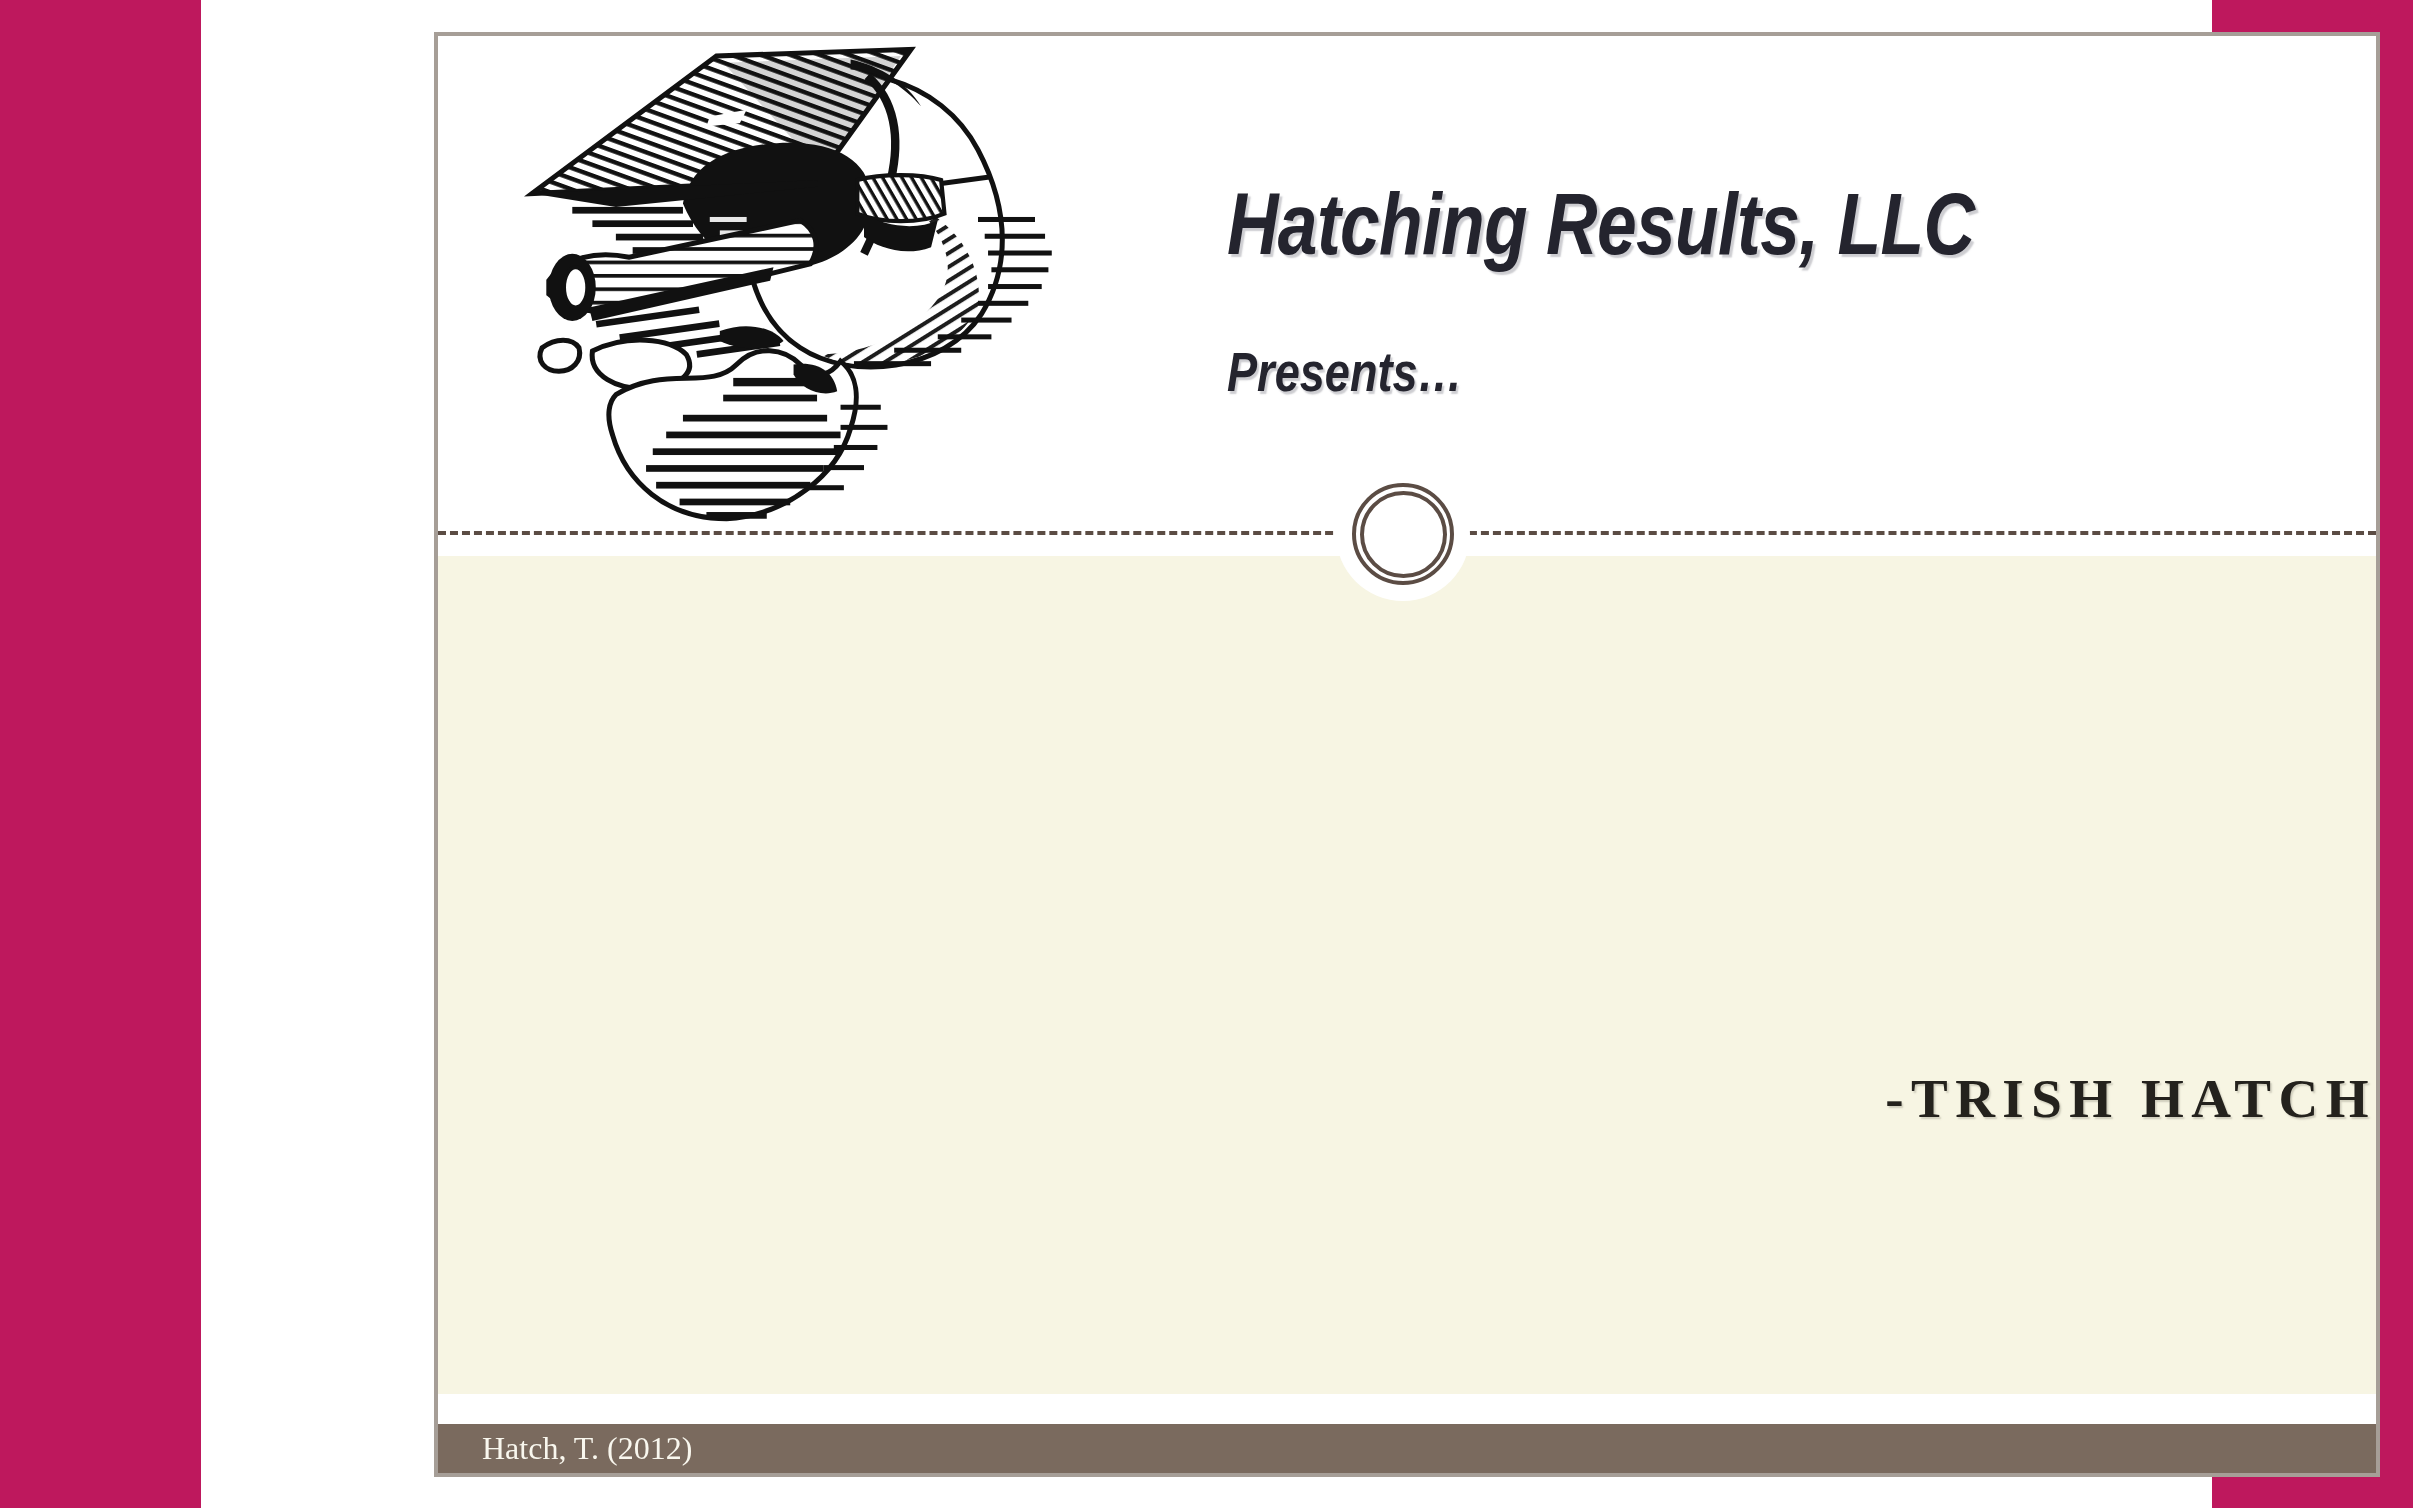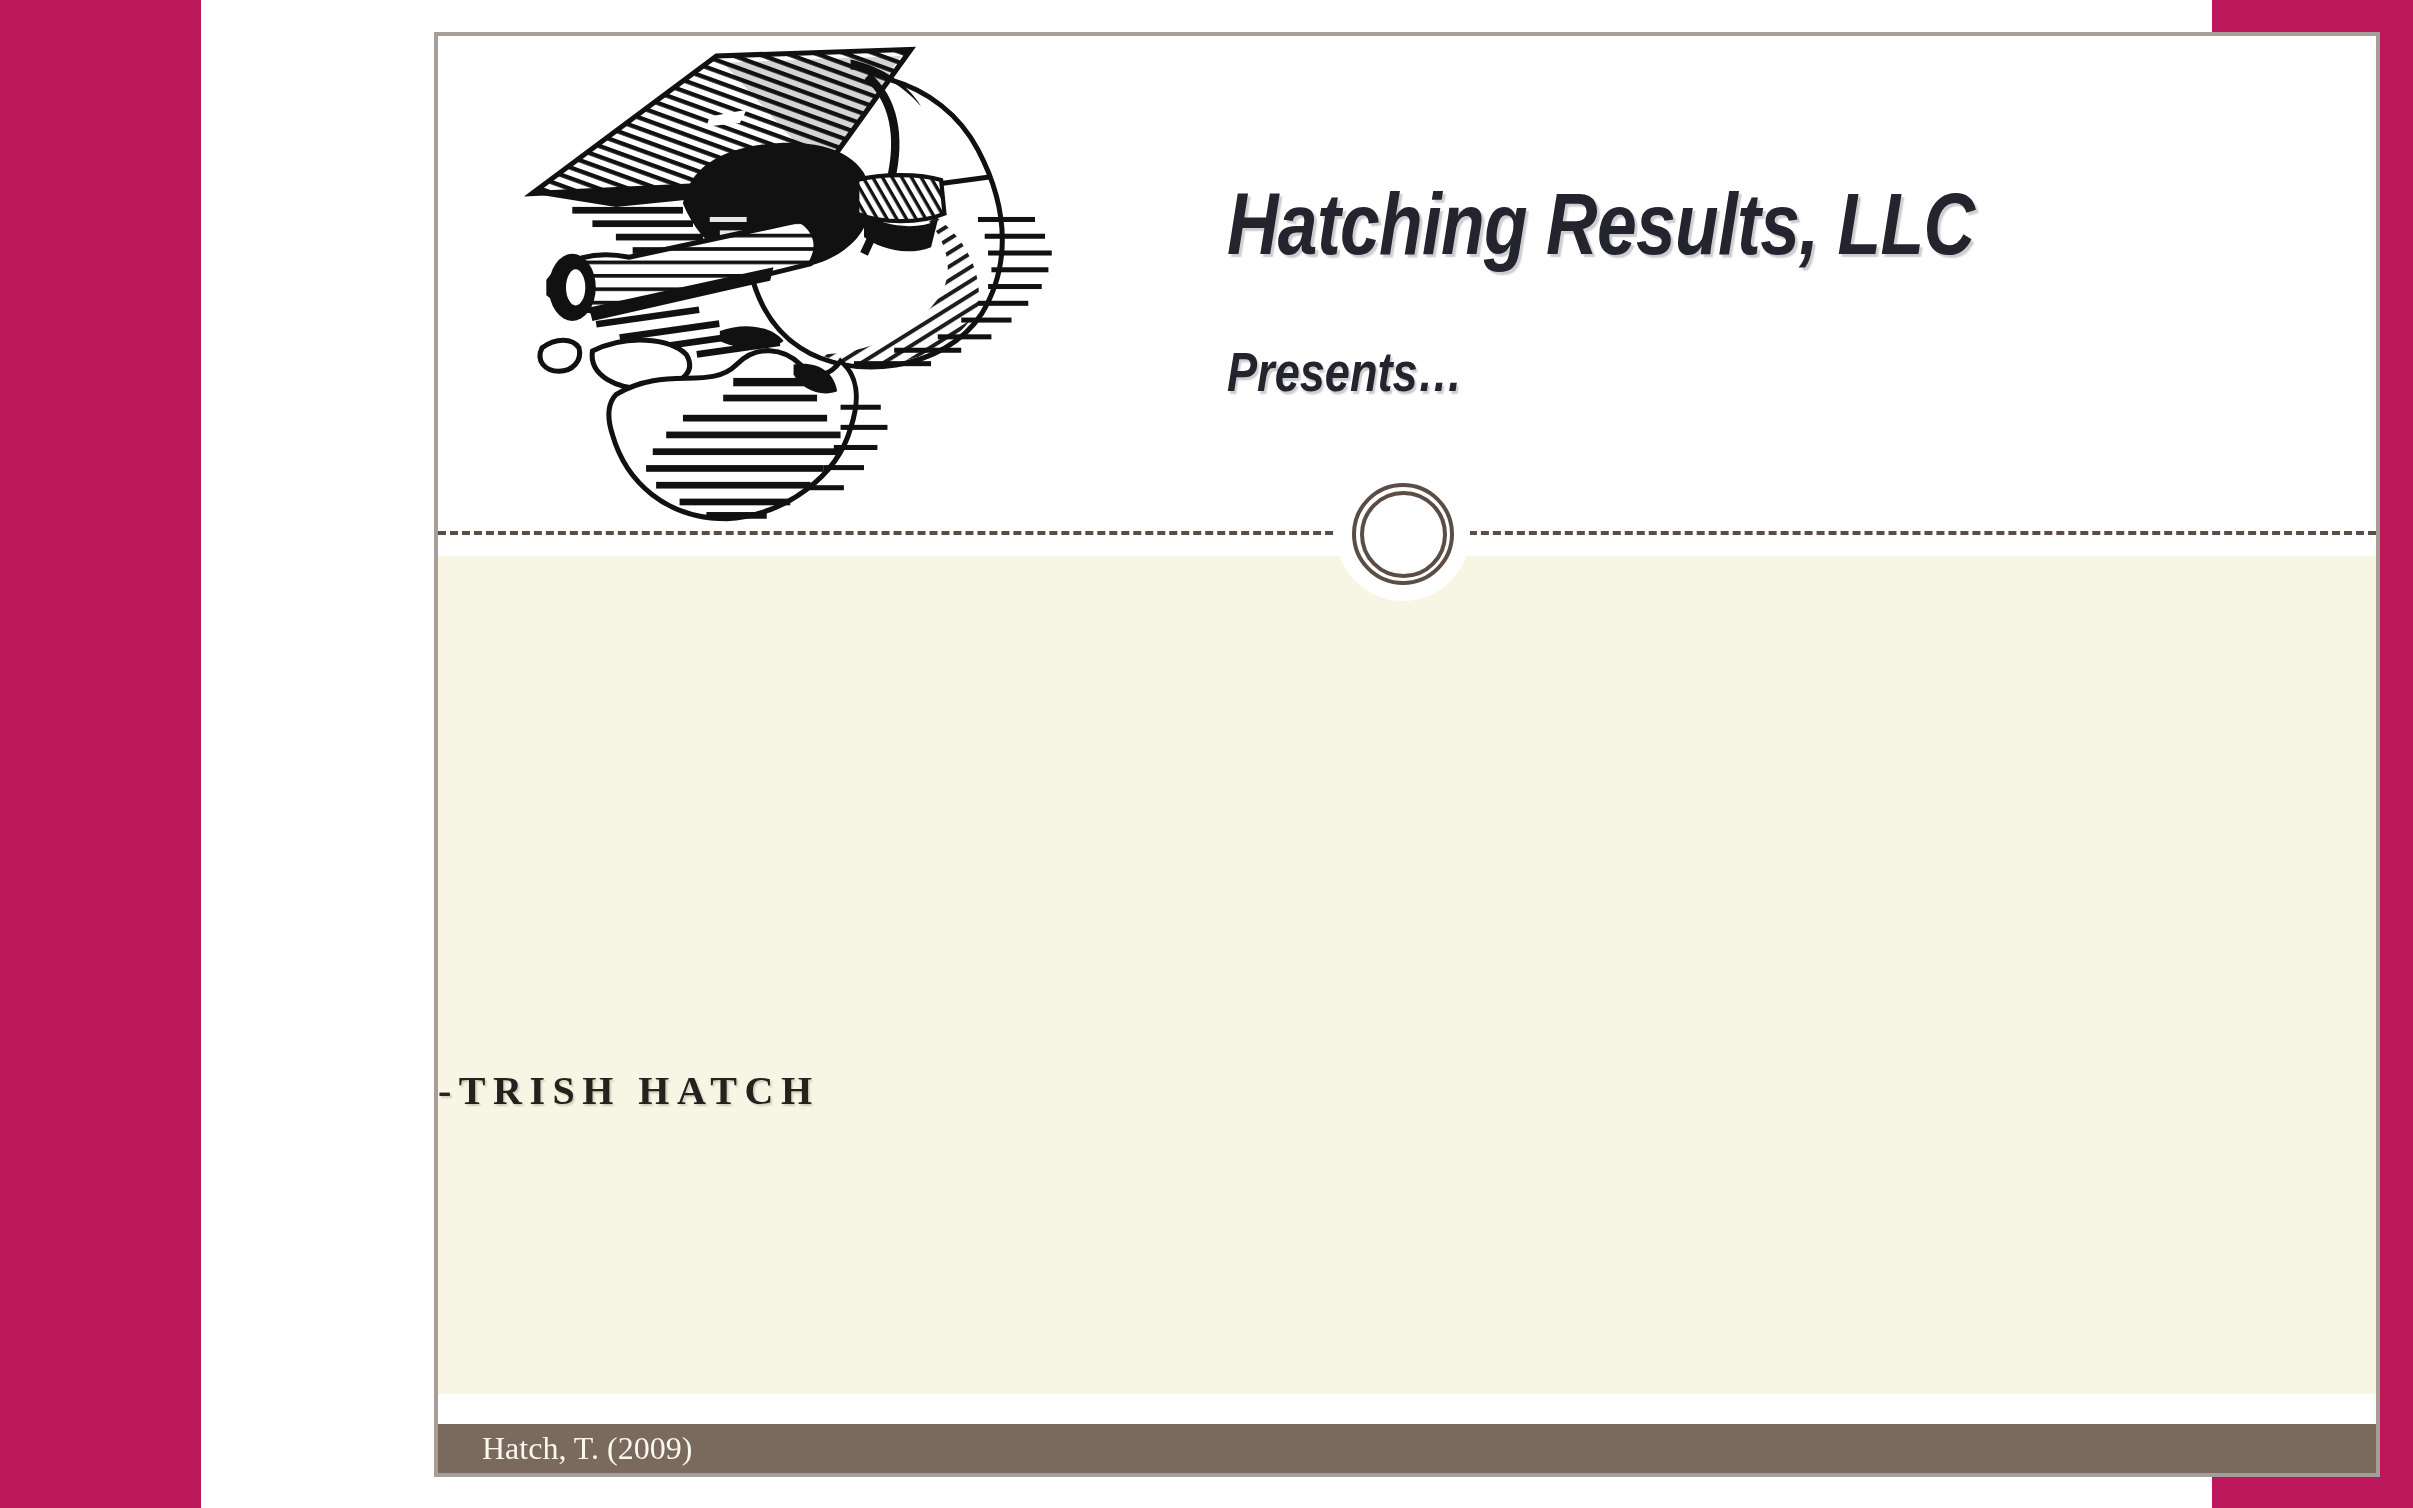--- a/index.html
+++ b/index.html
@@ -168,23 +168,23 @@
     transform: scaleX(0.74) scaleY(1.08);
     transform-origin: center center;
   }
 
   
   .slide-subtitle {
     position: absolute;
     left: 0;
     top: 1031px;
     width: 100%;
-    text-align: left;
+    text-align: right;
     font-family: "Liberation Serif", serif;
-    font-size: 40px;
+    font-size: 55px;
     font-weight: bold;
     color: #24221d;
     letter-spacing: 7.5px;
     white-space: nowrap;
     text-shadow: 1.7px 1.7px 1.7px rgba(150,148,132,0.40);
   }
 
   
   .slide-footer {
     position: absolute;
@@ -333,19 +333,19 @@
 
       <div class="ornament">
         <div class="disc"></div>
         <div class="ring-outer"></div>
         <div class="ring-inner"></div>
       </div>
 
       <div class="slide-subtitle">-TRISH HATCH</div>
 
       <div class="slide-footer">
-        <div class="footer-citation">Hatch, T. (2009)</div>
+        <div class="footer-citation">Hatch, T. (2012)</div>
       </div>
 
     </div>
   </div>
 </div>
 
 
 </body></html>

